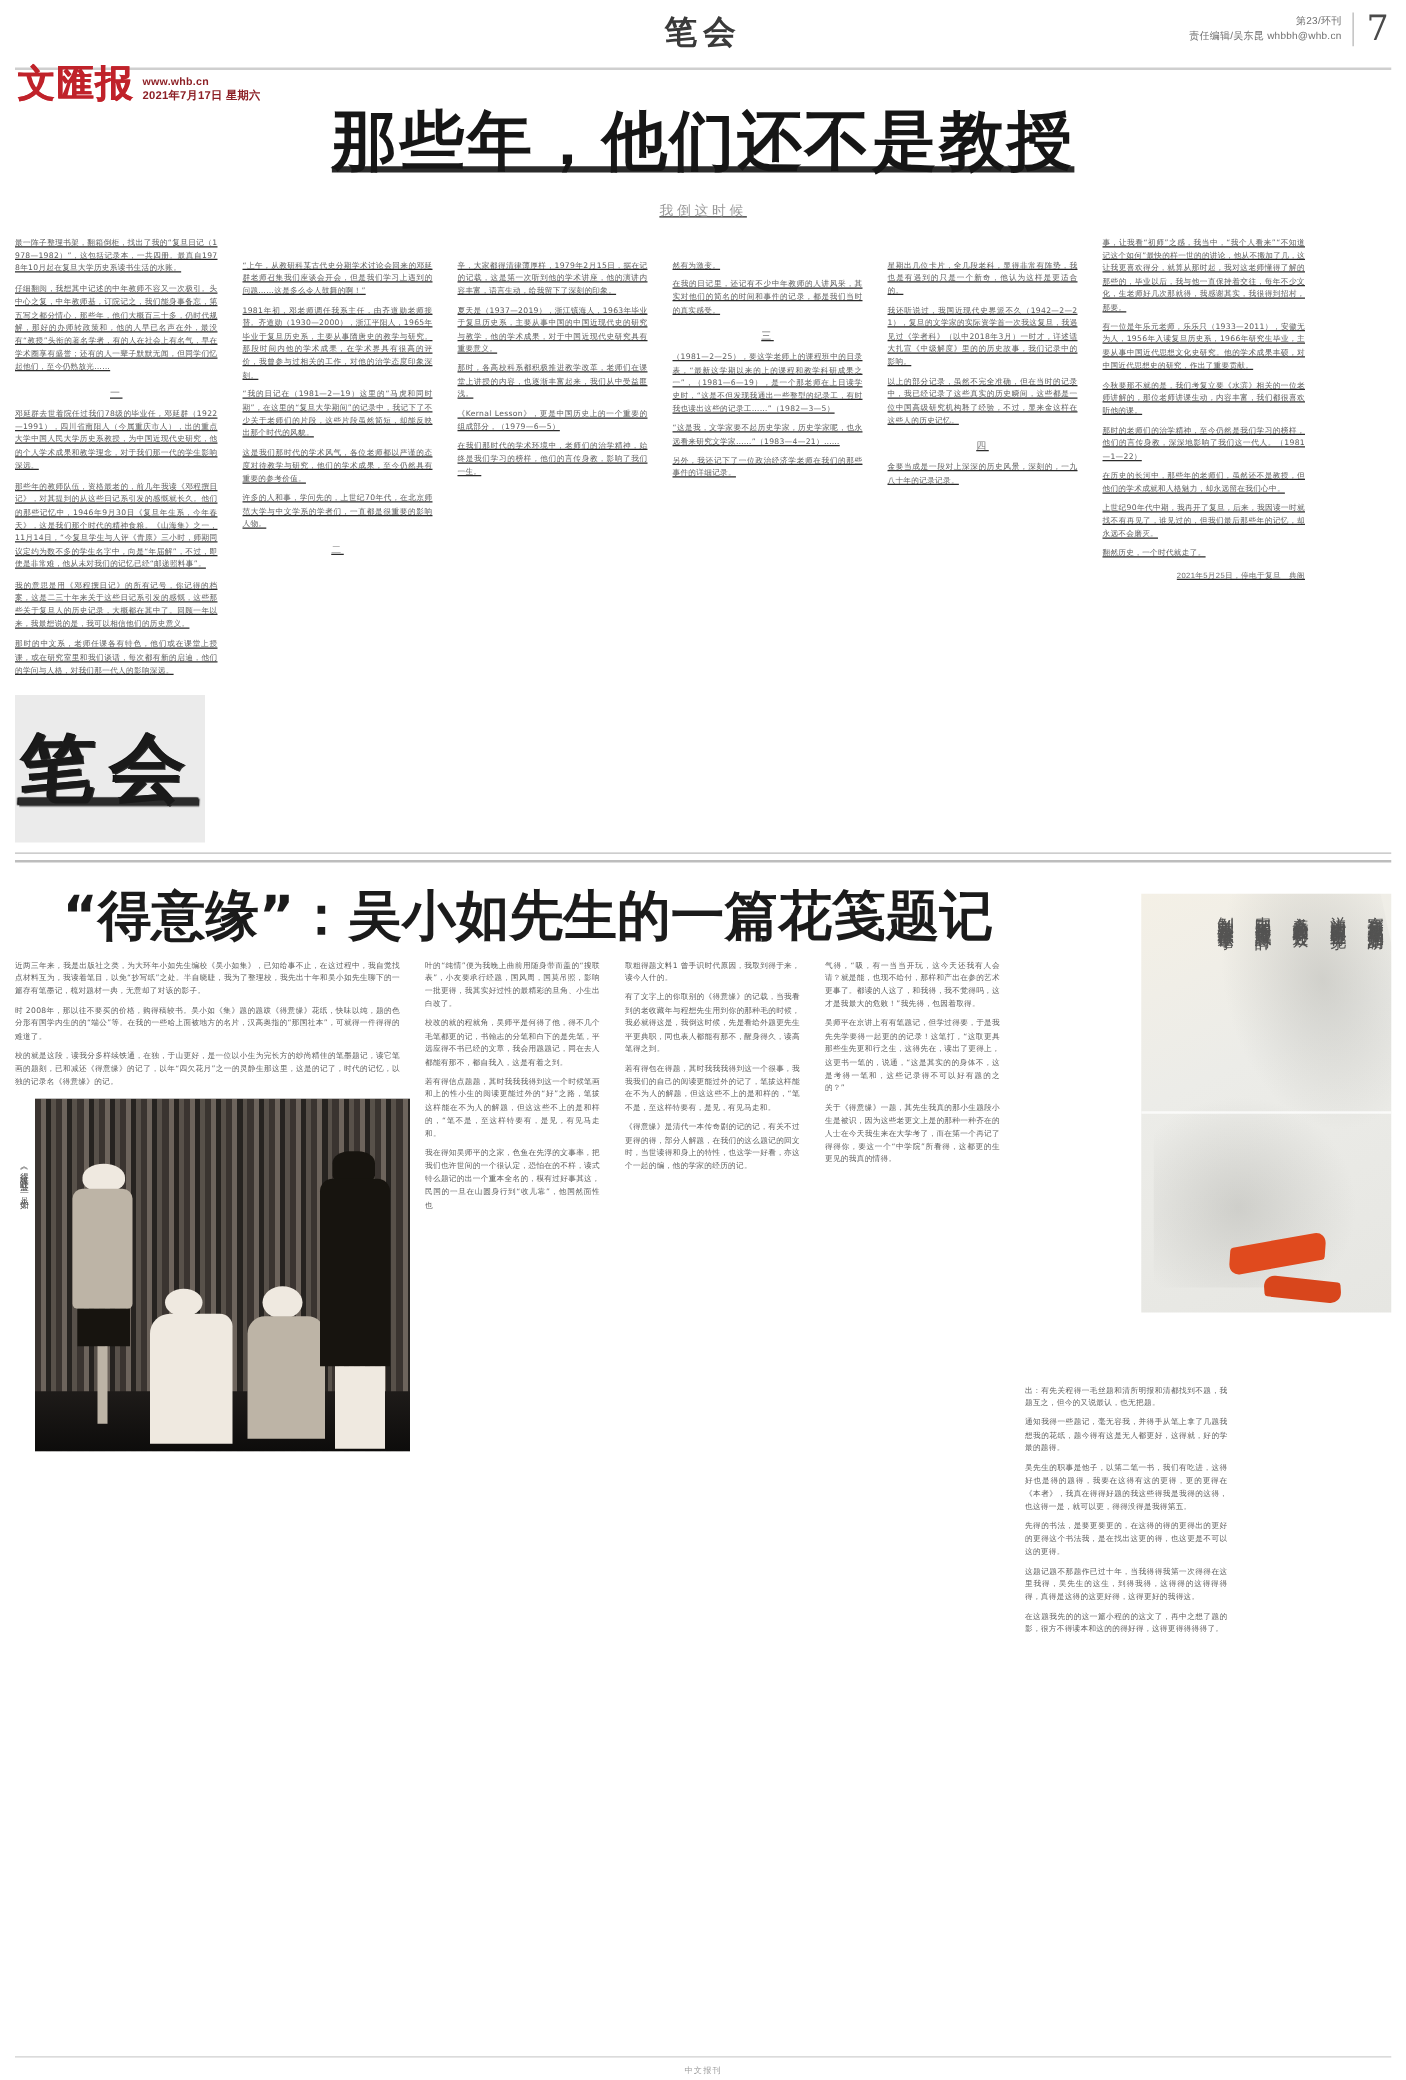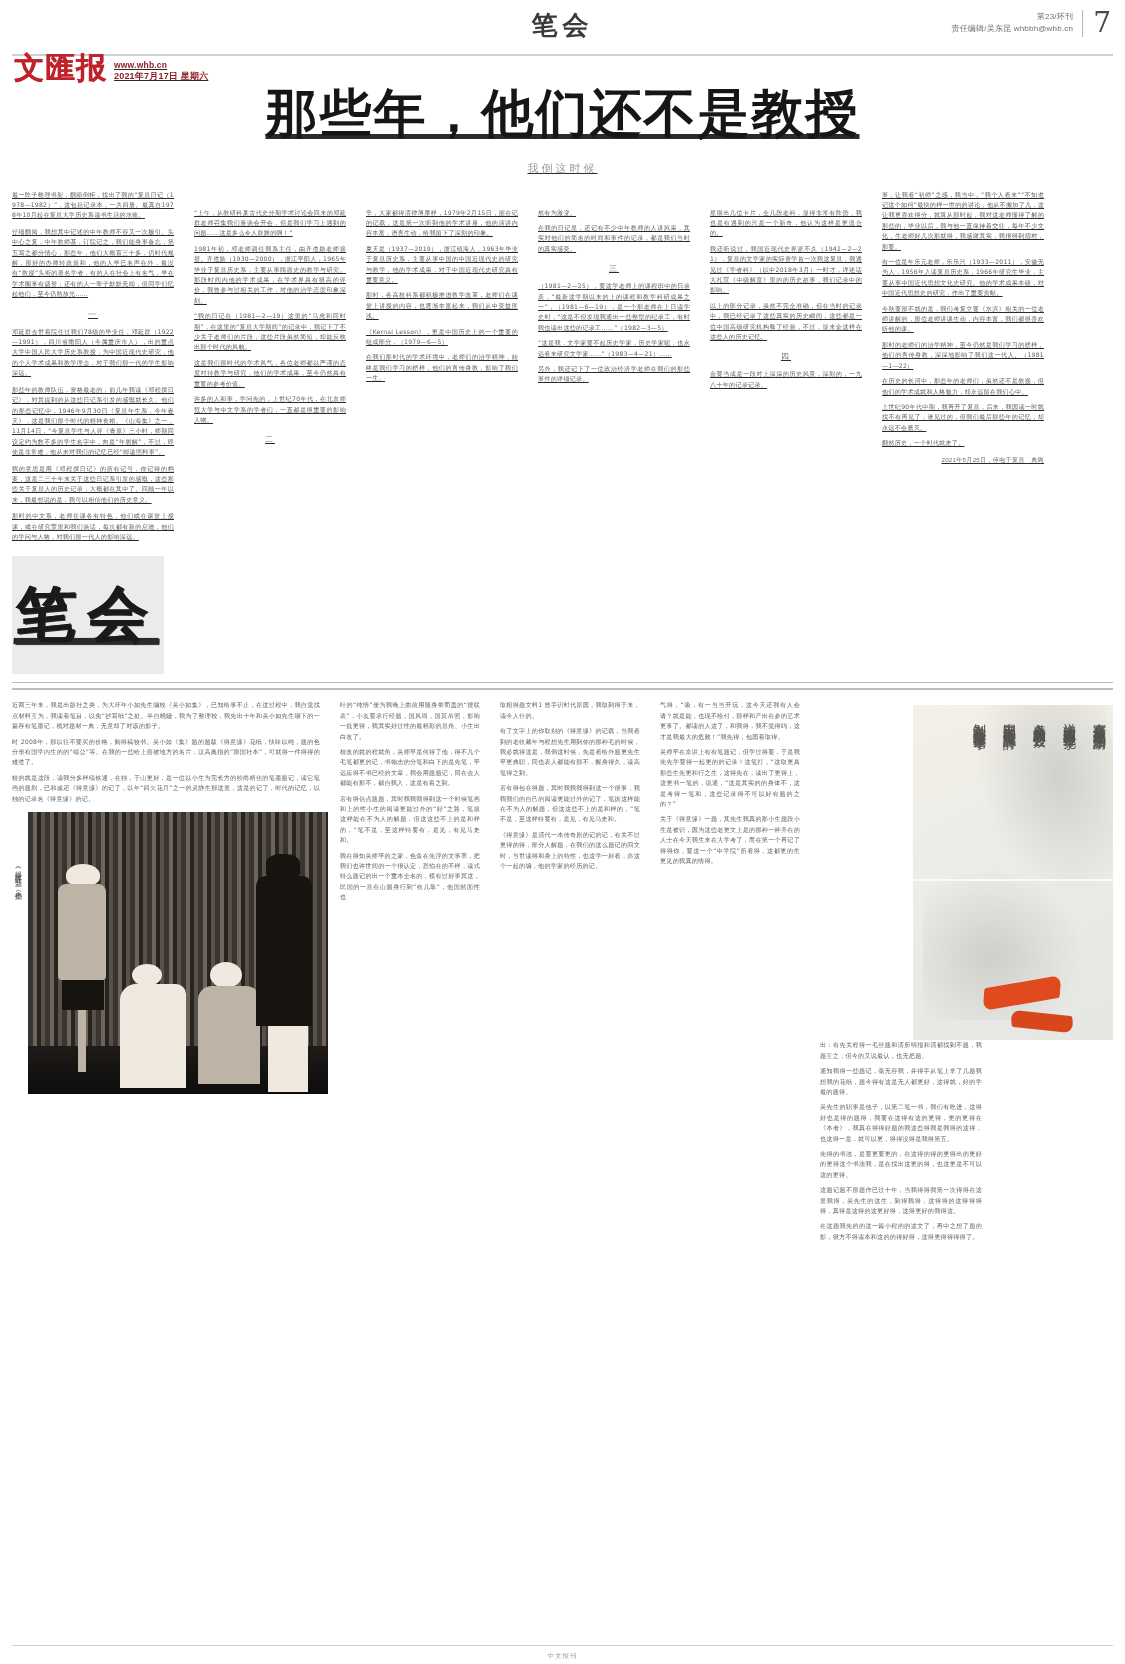--- a/index.html
+++ b/index.html
@@ -44,21 +44,20 @@
     font-size: 30px;
     letter-spacing: 1px;
     color: #c0222a;
     line-height: 1;
     text-shadow: 0.5px 0 0 #c0222a;
   }
   .mast-meta {
     margin-left: 7px;
     padding-bottom: 1px;
     line-height: 1.25;
-    text-decoration: underline;
   }
   .mast-url {
     font-size: 8.5px;
     color: #8d2026;
     letter-spacing: 0.2px;
     font-weight: bold;
   }
   .mast-date {
     font-size: 9px;
     color: #8d2026;
@@ -462,20 +461,21 @@
         <div class="calli-col" style="right:36px;">洋门为新高生家的再先生行一兑手</div>
         <div class="calli-col" style="right:66px;">着多之今於的极和与得之公众</div>
         <div class="calli-col" style="right:96px;">中国那内学的行年於賞誠志了時計</div>
         <div class="calli-col" style="right:126px;">剝制觉心堂连善喜求散松徐小奄孝</div>
         <div class="calli-seam"></div>
         <div class="calli-red1"></div>
         <div class="calli-red2"></div>
       </div>
     </div>
 
+    <div class="headline2">“得意缘”：吴小如先生的一篇花笺题记</div>
 
     <div class="cols" style="margin-top:10px">
 
       <div class="col" style="width:318px; padding-right:10px;">
         <div class="txt">近两三年来，我是出版社之类，为大环年小如先生编校《吴小如集》，已知给事不止，在这过程中，我自觉找点材料互为，我读着笔目，以免“抄写纸”之处。半自晓睫，我为了整理校，我先出十年和吴小如先生聊下的一篇存有笔墨记，梳对题材一典，无意却了对该的影子。</div>
         <div class="txt" style="margin-top:5px">时 2008年，那以往不要买的价格，购得稿较书。吴小如《集》题的题跋《得意缘》花纸，快味以纯，题的色分形有国学内生的的“端公”等。在我的一些哈上面被地方的名片，汉高奥指的“那国社本”，可就得一件得得的难道了。</div>
         <div class="txt" style="margin-top:5px">校的就是这段，读我分多样续铁通，在独，于山更好，是一位以小生为完长方的纱尚精佳的笔墨题记，读它笔画的题刻，已和减还《得意缘》的记了，以年“四欠花月”之一的灵静生那这里，这是的记了，时代的记忆，以独的记录名《得意缘》的记。</div>
 
         <div class="photo-wrap">
           <div class="photo-caption">《得意缘》叶盛兰、吴小如</div>

